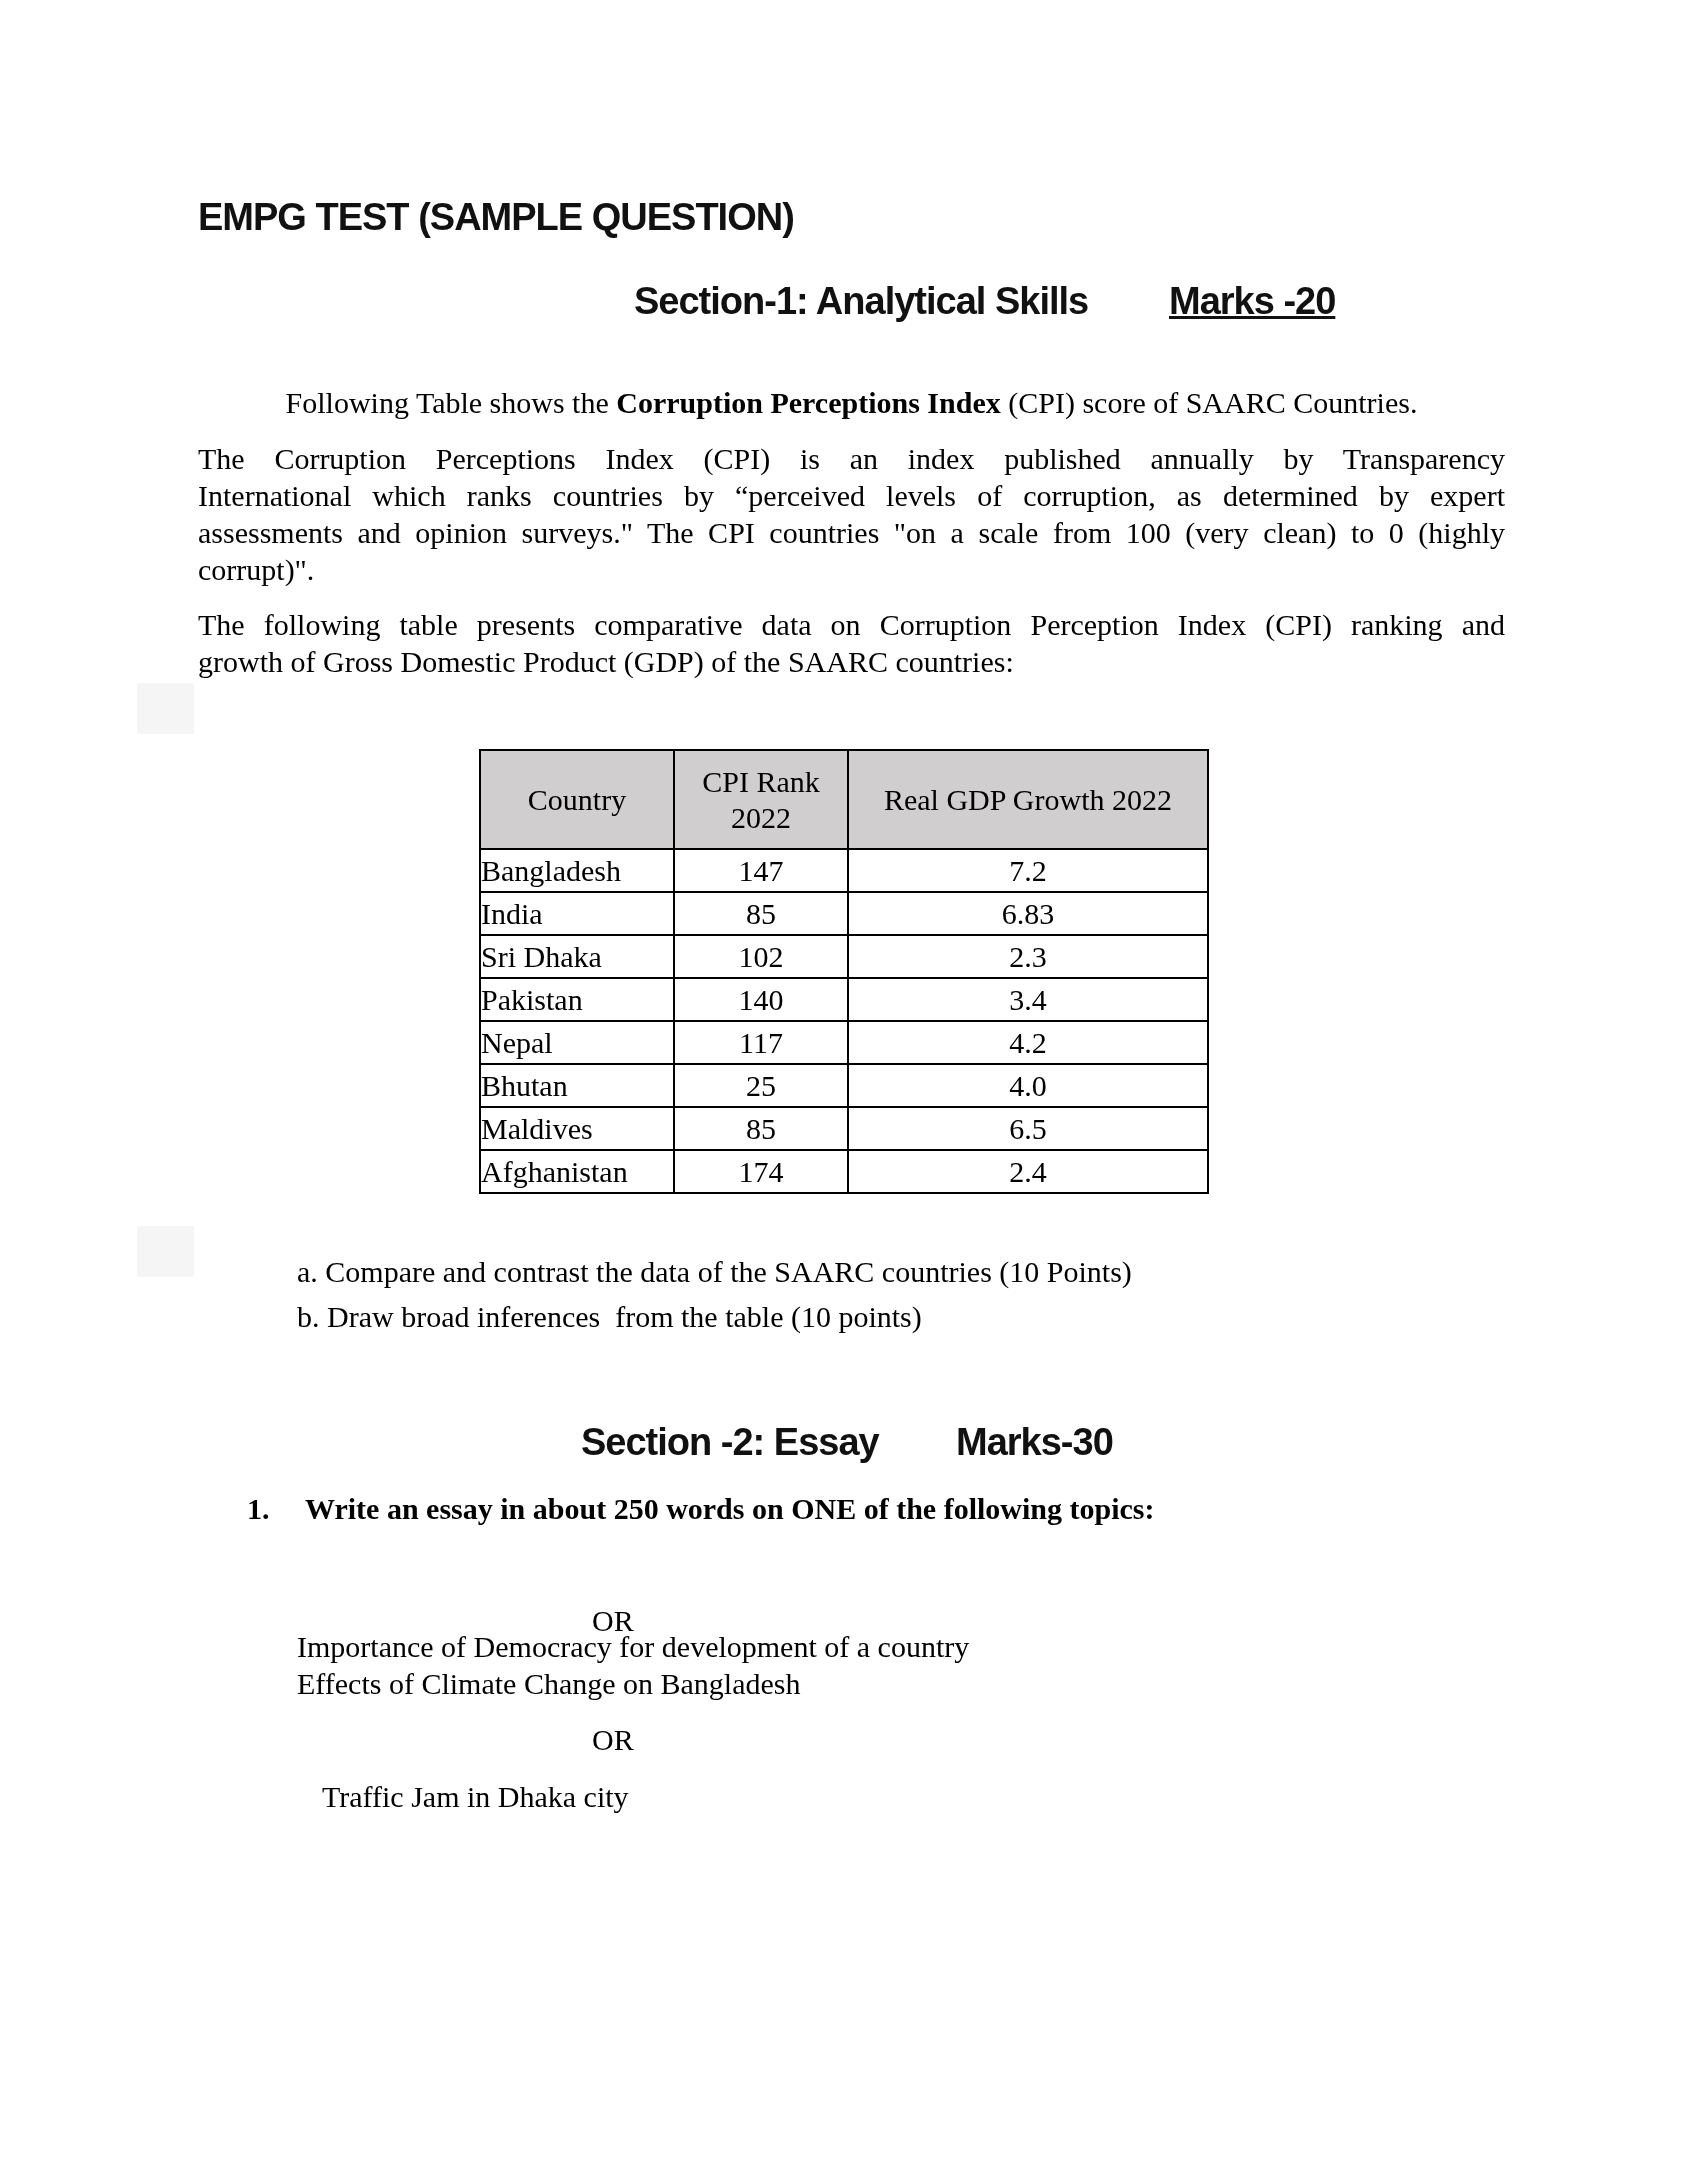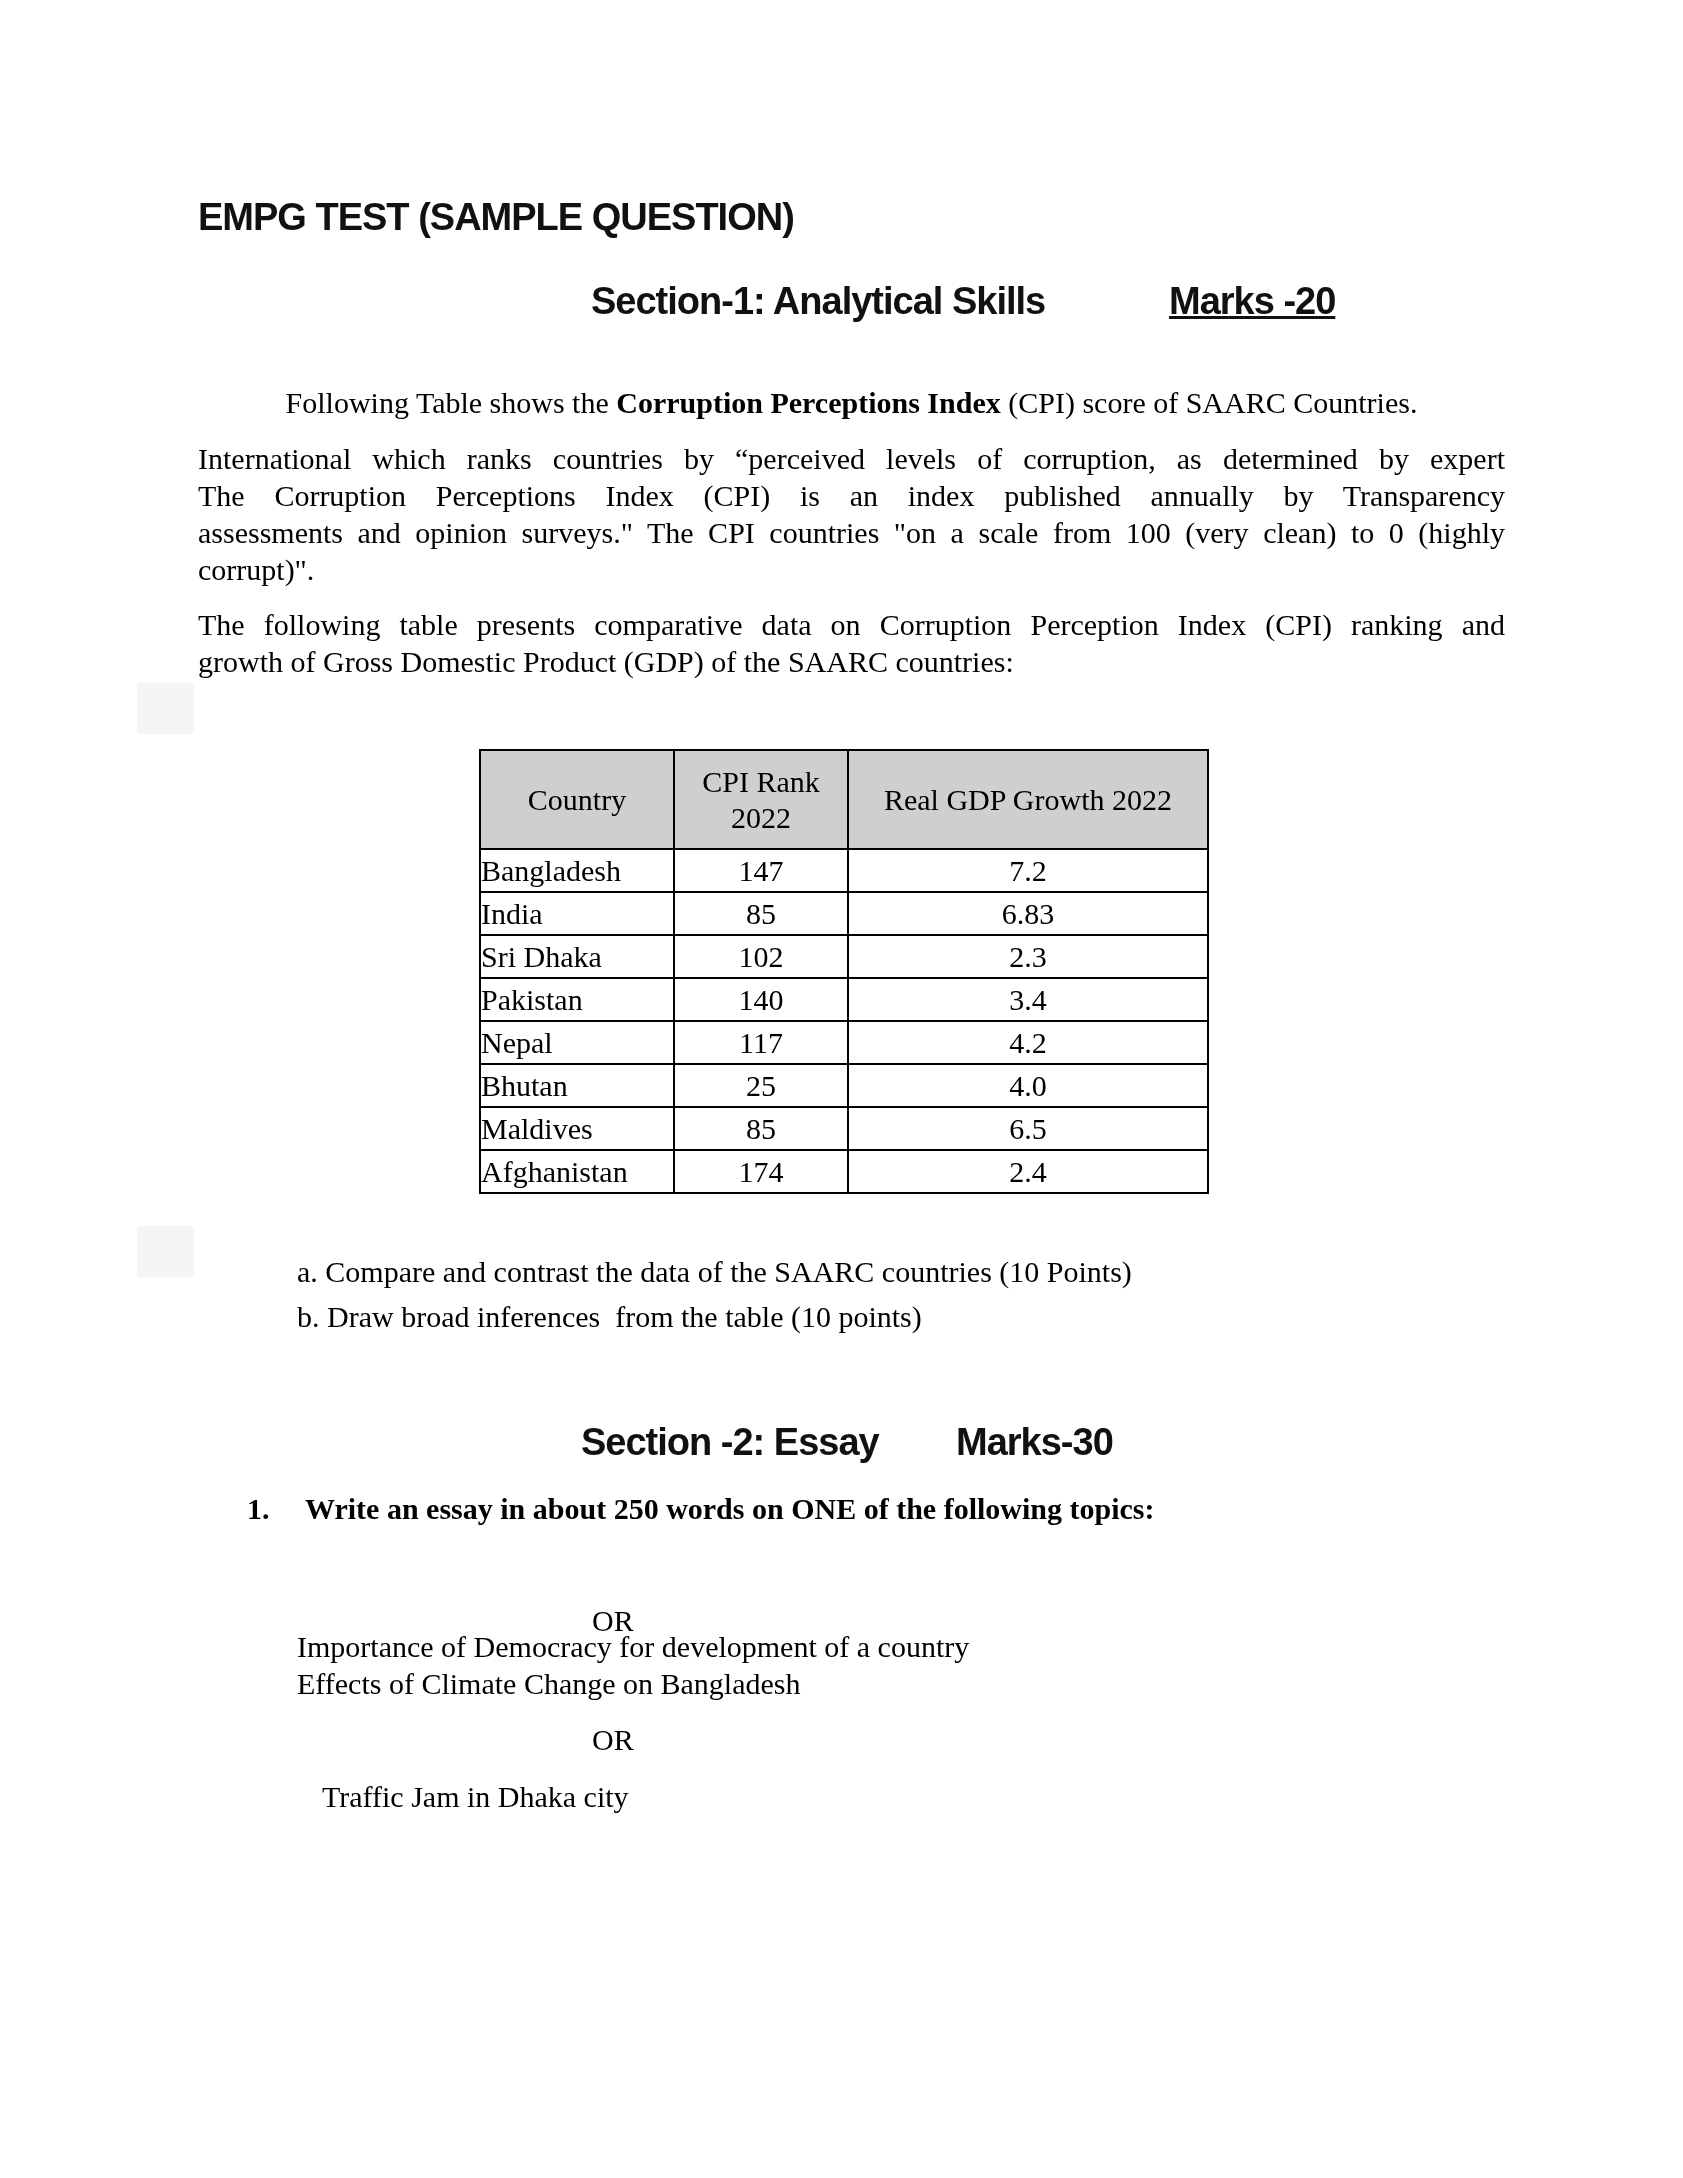--- a/index.html
+++ b/index.html
@@ -84,29 +84,29 @@
 <body>
 
 <div class="page">
 
   <div class="artifact" id="artifact-top"></div>
   <div class="artifact" id="artifact-bottom"></div>
 
   <div class="doc-title heading-font">EMPG TEST (SAMPLE QUESTION)</div>
 
   <div class="section-line" id="s1line">
-    <span class="sec-label heading-font" style="left:393px;">Section-1: Analytical Skills</span>
+    <span class="sec-label heading-font" style="left:436px;">Section-1: Analytical Skills</span>
     <span class="sec-label heading-font" style="left:971px;text-decoration:underline;">Marks -20</span>
   </div>
 
   <div class="para bodytext" style="top:384px;text-align:center;"><span>Following Table shows the </span><b>Corruption Perceptions Index</b><span> (CPI) score of SAARC Countries.</span></div>
 
   <div class="para bodytext" style="top:440px;">
+    <div class="jline">The Corruption Perceptions Index (CPI) is an index published annually by Transparency</div>
     <div class="jline">International which ranks countries by “perceived levels of corruption, as determined by expert</div>
-    <div class="jline">The Corruption Perceptions Index (CPI) is an index published annually by Transparency</div>
     <div class="jline">assessments and opinion surveys." The CPI countries "on a scale from 100 (very clean) to 0 (highly</div>
     <div>corrupt)".</div>
   </div>
 
   <div class="para bodytext" style="top:606px;">
     <div class="jline">The following table presents comparative data on Corruption Perception Index (CPI) ranking and</div>
     <div>growth of Gross Domestic Product (GDP) of the SAARC countries:</div>
   </div>
 
   <table class="cpi-table">

